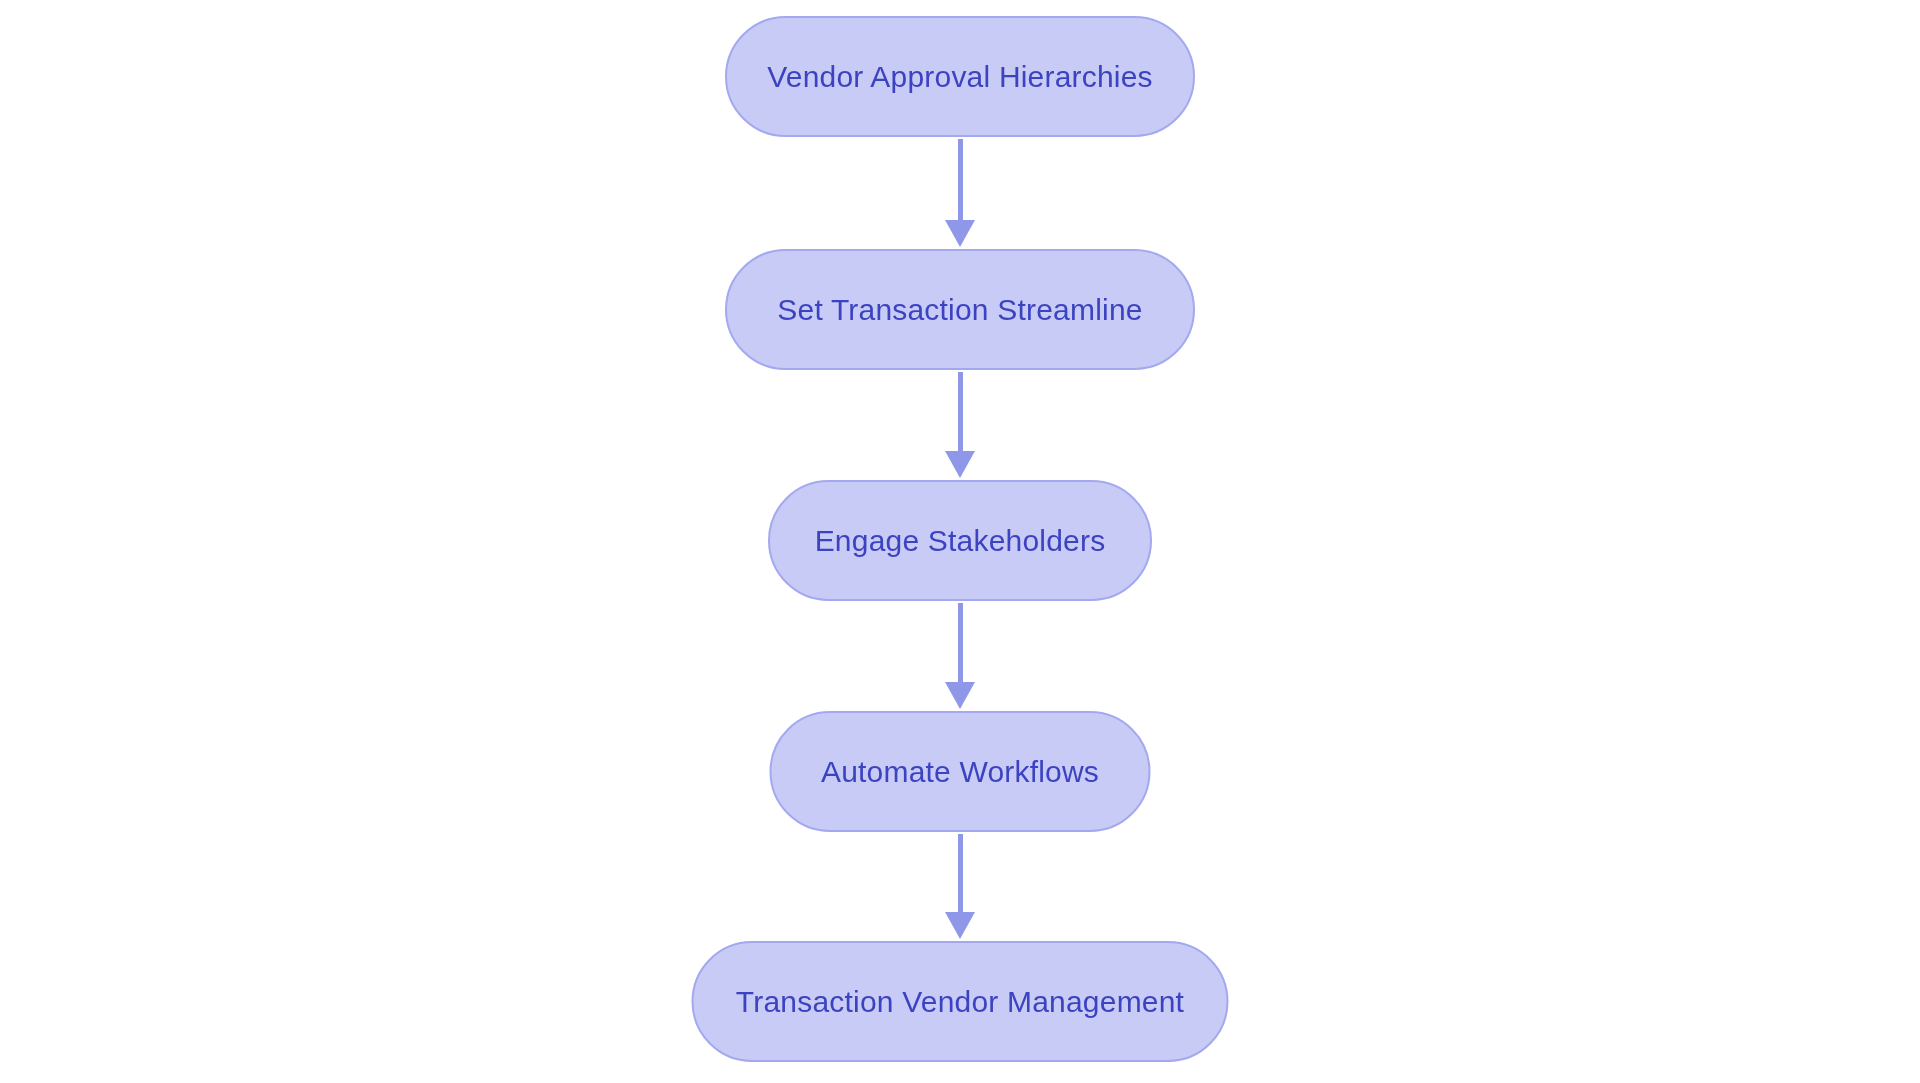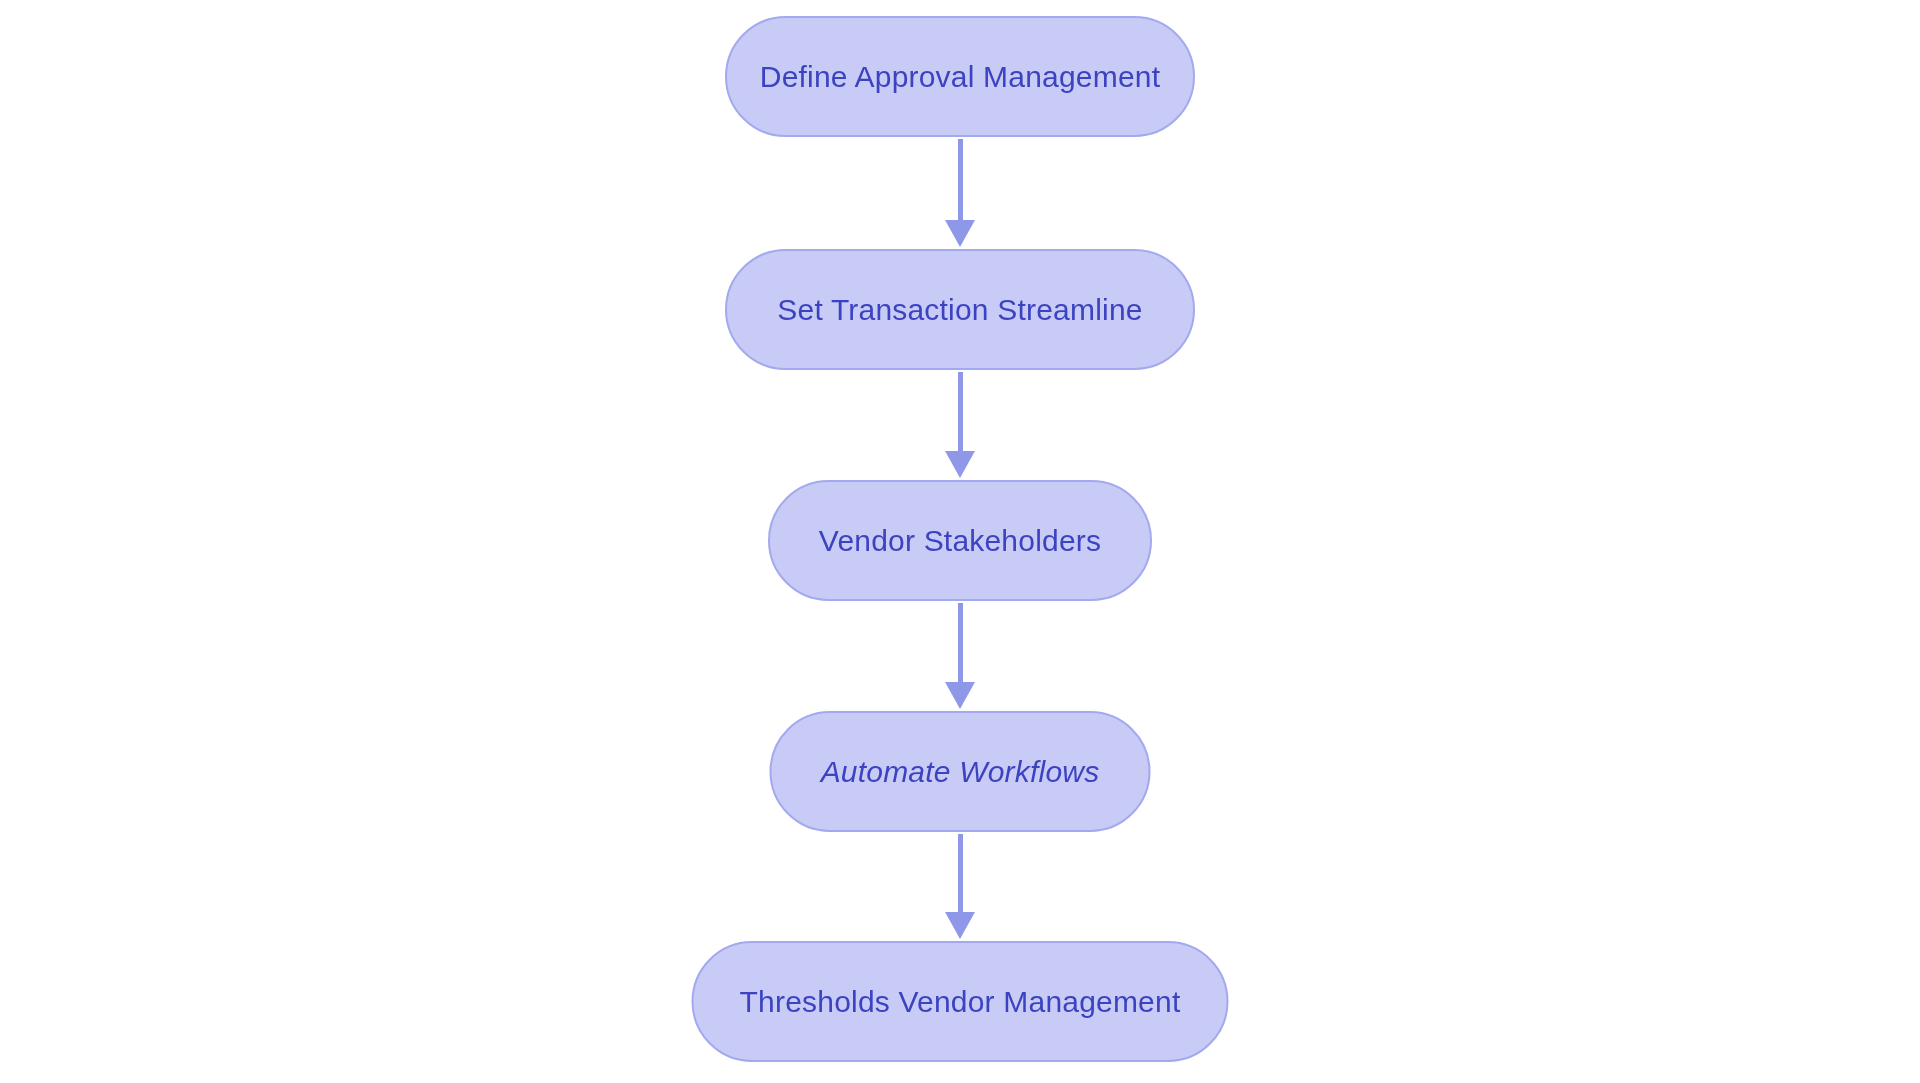--- a/index.html
+++ b/index.html
@@ -36,21 +36,21 @@
   .node-label {
     color: var(--node-text);
     font-size: 30px;
     line-height: 1;
     white-space: nowrap;
     letter-spacing: 0.2px;
   }
   .node-1 { top: 16px;  width: 470px; }
   .node-2 { top: 249px; width: 470px; }
   .node-3 { top: 480px; width: 384px; }
-  .node-4 { top: 711px; width: 381px; font-style: italic; }
+  .node-4 { top: 711px; width: 381px; }
   .node-5 { top: 941px; width: 537px; }
 
   .arrow {
     position: absolute;
     left: 50%;
     transform: translateX(-50%);
     display: flex;
     flex-direction: column;
     align-items: center;
   }
@@ -70,52 +70,52 @@
     border-right: 15px solid transparent;
     border-top: 27px solid var(--arrow);
   }
 </style>
 </head>
 <body>
 
 <div class="canvas">
 
   <div class="node node-1">
-    <span class="node-label">Define Approval Management</span>
+    <span class="node-label">Vendor Approval Hierarchies</span>
   </div>
 
   <div class="arrow arrow-1">
     <div class="arrow-line"></div>
     <div class="arrow-head"></div>
   </div>
 
   <div class="node node-2">
     <span class="node-label">Set Transaction Streamline</span>
   </div>
 
   <div class="arrow arrow-2">
     <div class="arrow-line"></div>
     <div class="arrow-head"></div>
   </div>
 
   <div class="node node-3">
-    <span class="node-label">Vendor Stakeholders</span>
+    <span class="node-label">Engage Stakeholders</span>
   </div>
 
   <div class="arrow arrow-3">
     <div class="arrow-line"></div>
     <div class="arrow-head"></div>
   </div>
 
   <div class="node node-4">
     <span class="node-label">Automate Workflows</span>
   </div>
 
   <div class="arrow arrow-4">
     <div class="arrow-line"></div>
     <div class="arrow-head"></div>
   </div>
 
   <div class="node node-5">
-    <span class="node-label">Thresholds Vendor Management</span>
+    <span class="node-label">Transaction Vendor Management</span>
   </div>
 
 </div>
 
 </body></html>

